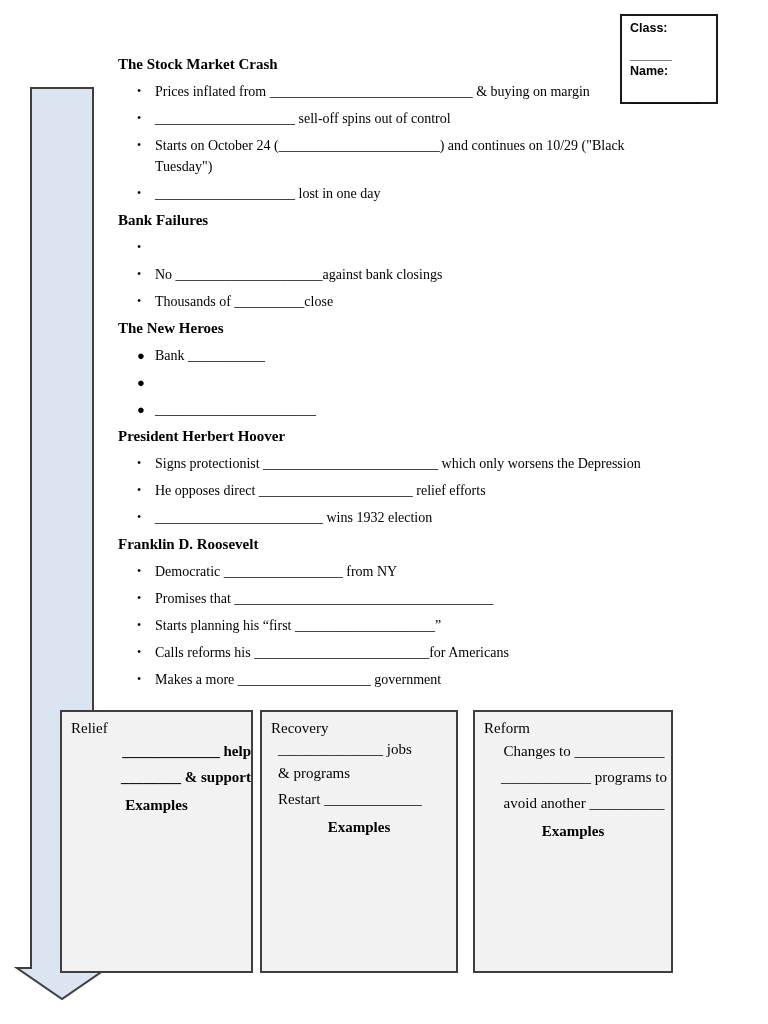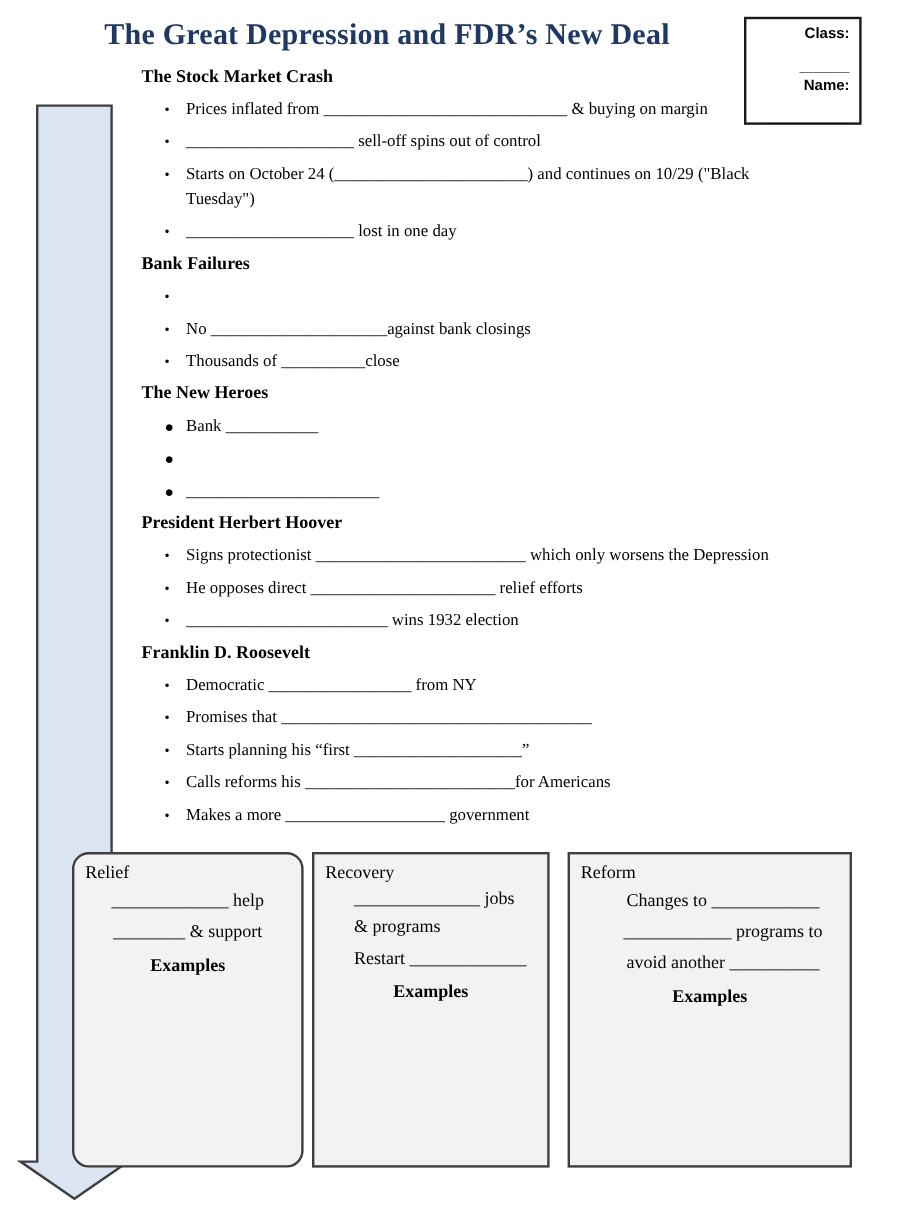--- a/index.html
+++ b/index.html
@@ -47,21 +47,21 @@
     width: 98px; height: 90px;
     border: 2px solid #1a1a1a;
     box-sizing: border-box;
     padding: 5px 8px 0 8px;
     font-family: "Liberation Sans", sans-serif;
     font-weight: bold;
     font-size: 12.5px;
     z-index: 2;
     background: #ffffff;
   }
-  .id-line { line-height: 15px; white-space: nowrap; overflow: hidden; text-align: right; }
+  .id-line { line-height: 15px; white-space: nowrap; overflow: hidden; }
   .id-blank-1 { margin-top: 12px; }
   .id-name   { margin-top: 1px; }
   .id-blank-2 { margin-top: 12px; }
 
   
   .content {
     position: absolute;
     left: 118px; top: 48px;
     width: 600px;
     z-index: 2;
@@ -95,52 +95,51 @@
   
   .boxes { position: absolute; left: 0; top: 710px; width: 768px; height: 263px; z-index: 3; }
   .ddbox {
     position: absolute;
     top: 0; height: 263px;
     background: var(--box-fill, #f2f2f2);
     border: 2px solid var(--box-border, #3f3f3f);
     box-sizing: border-box;
     font-size: 15px;
   }
-  .ddbox:nth-child(1) { left: 60px;  width: 193px; border-radius: 14px; }
+  .ddbox:nth-child(1) { left: 60px;  width: 193px; }
   .ddbox:nth-child(2) { left: 260px; width: 198px; }
-  .ddbox:nth-child(3) { left: 473px; width: 237px; }
+  .ddbox:nth-child(3) { left: 473px; width: 200px; }
   .box-title {
     padding: 6px 0 0 9px;
     line-height: 20px;
   }
   .box-line { line-height: 26px; white-space: nowrap; }
-  .ddbox:nth-child(1) .box-line { text-align: center; }
+  .ddbox:nth-child(1) .box-line { text-align: right; font-weight: bold; }
   .ddbox:nth-child(1) .box-line:first-of-type { margin-top: 8px; }
-  .ddbox:nth-child(2) .box-line { text-align: left; padding-left: 33px; }
+  .ddbox:nth-child(2) .box-line { text-align: left; padding-left: 16px; }
   .ddbox:nth-child(2) .box-line:first-of-type { margin-top: 6px; line-height: 22px; }
   .ddbox:nth-child(2) .box-line:nth-of-type(2) { line-height: 22px; }
   .ddbox:nth-child(3) .box-line { text-align: center; padding-left: 22px; }
   .ddbox:nth-child(3) .box-line:first-of-type { margin-top: 8px; }
   .box-examples {
     text-align: center;
     font-weight: bold;
     line-height: 26px;
     margin-top: 2px;
   }
 </style>
 </head>
 <body>
 
 <div class="page">
 
   <svg class="arrow-svg" viewBox="0 0 96 916" aria-hidden="true">
     <polygon class="arrow-shape" points="17,2 79,2 79,882 93,882 48,913 3,882 17,882"></polygon>
   </svg>
 
-  <h1 class="title">The Great Depression and FDR’s New Deal</h1>
 
   <div class="idbox">
     <div class="id-line">Class:</div>
     <div class="id-line id-blank-1">______</div>
     <div class="id-line id-name">Name:</div>
     <div class="id-line id-blank-2">__________</div>
   </div>
 
   <div class="content" id="sections-root">
       <div class="section-heading">The Stock Market Crash</div>

